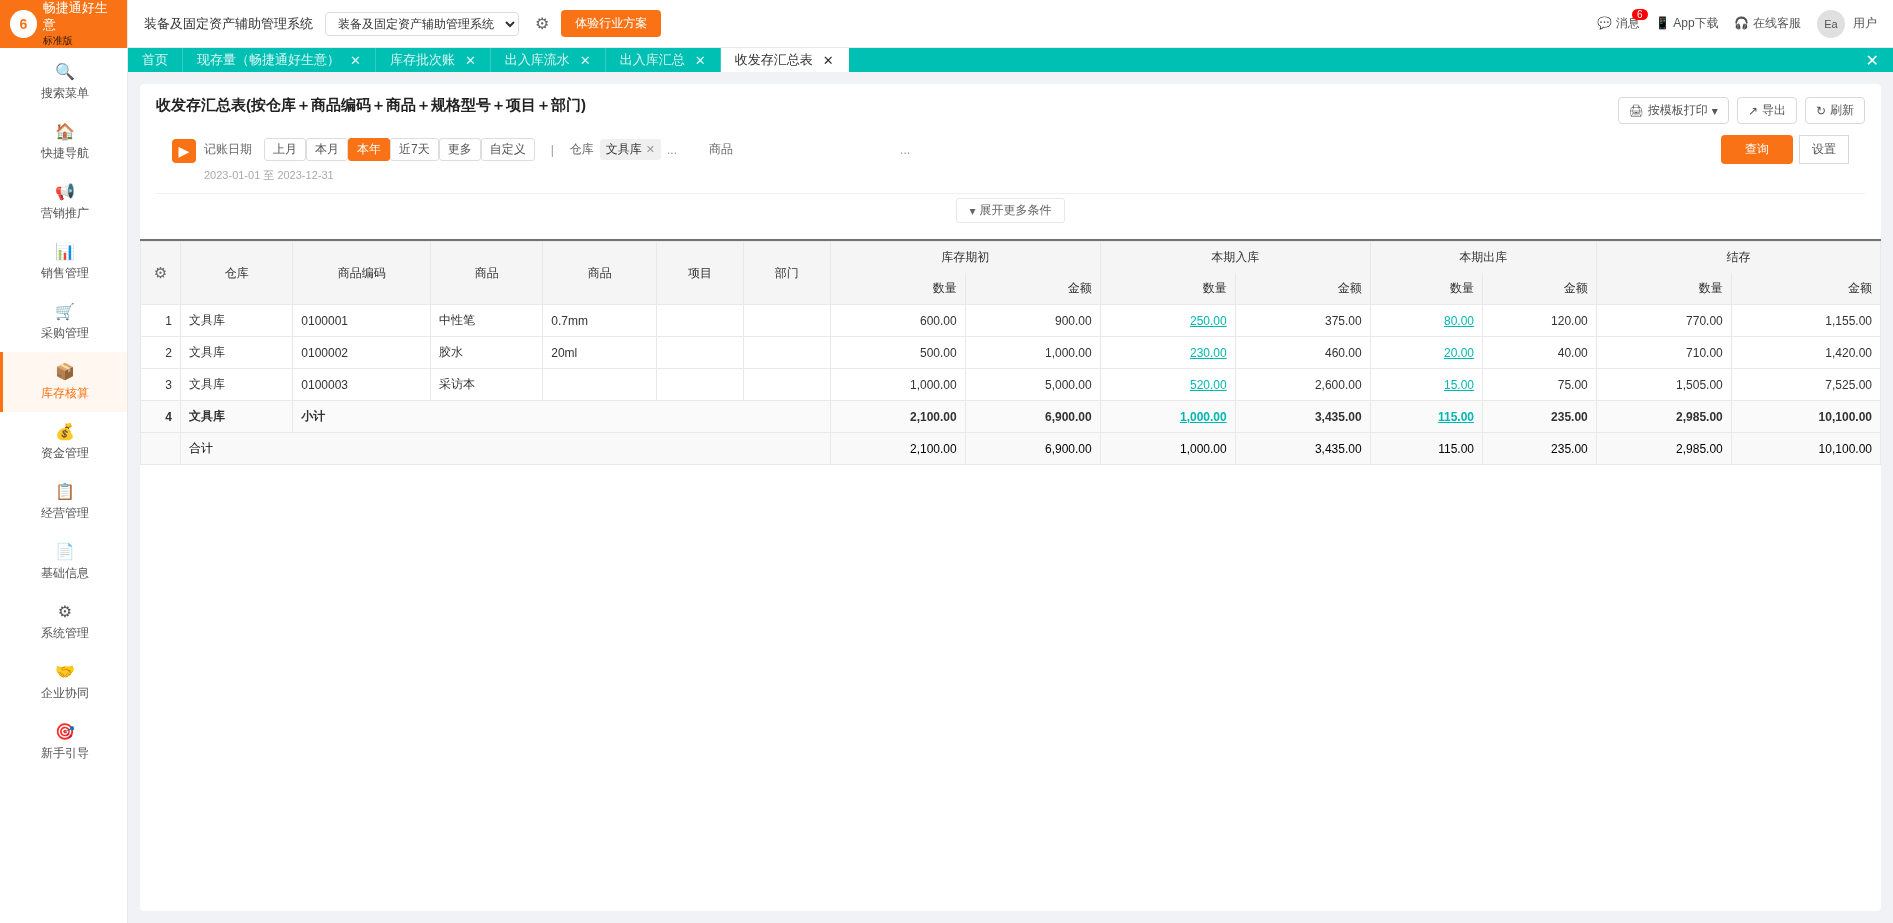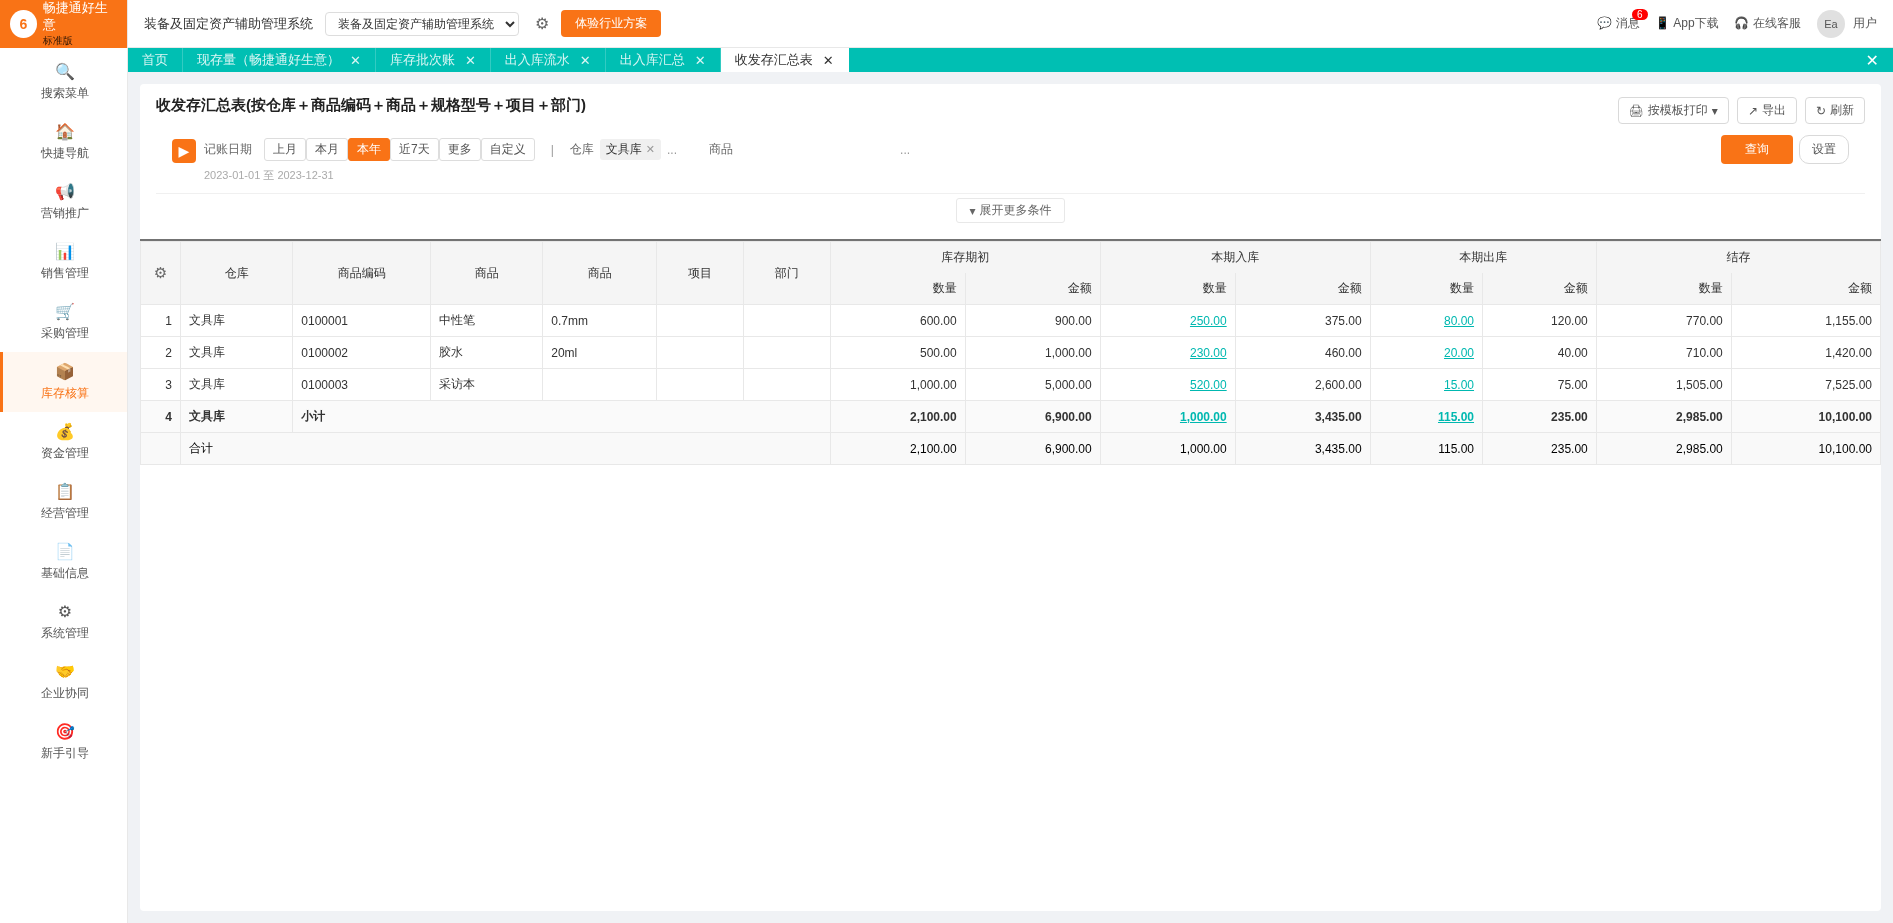--- a/index.html
+++ b/index.html
@@ -58,21 +58,21 @@
     .filter-date-btn { padding: 2px 8px; border: 1px solid #ddd; border-radius: 3px; font-size: 12px; cursor: pointer; color: #555; background: #fff; }
     .filter-date-btn.active { background: #f97316; color: #fff; border-color: #f97316; }
     .filter-warehouse { display: flex; align-items: center; gap: 6px; }
     .filter-warehouse-label { color: #666; font-size: 12px; }
     .filter-warehouse-tag { background: #f0f0f0; border-radius: 3px; padding: 2px 6px; font-size: 12px; color: #333; display: flex; align-items: center; gap: 4px; }
     .filter-warehouse-tag-x { cursor: pointer; color: #999; font-size: 11px; }
     .filter-more-btn { color: #999; font-size: 12px; cursor: pointer; }
     .filter-product { display: flex; align-items: center; gap: 6px; }
     .filter-product-input { border: none; background: transparent; font-size: 12px; color: #333; outline: none; min-width: 60px; }
     .btn-query { background: #f97316; color: #fff; border: none; border-radius: 4px; padding: 5px 24px; font-size: 12px; cursor: pointer; }
-    .btn-settings { border: 1px solid #d9d9d9; background: #fff; border-radius: 10px; padding: 5px 12px; font-size: 12px; cursor: pointer; color: #555; }
+    .btn-settings { border: 1px solid #d9d9d9; background: #fff; border-radius: 0; padding: 5px 12px; font-size: 12px; cursor: pointer; color: #555; }
     .expand-more { display: flex; align-items: center; justify-content: center; padding: 4px 0 8px; }
     .expand-more-btn { color: #666; font-size: 12px; cursor: pointer; display: flex; align-items: center; gap: 4px; border: 1px solid #e8e8e8; border-radius: 3px; padding: 3px 12px; background: #fff; }
 
     
     .table-container { flex: 1; overflow: auto; padding: 0 0 0 0; }
     table { width: 100%; border-collapse: collapse; font-size: 12px; }
     thead tr th { background: #f5f5f5; border: 1px solid #e8e8e8; padding: 7px 8px; text-align: center; color: #333; font-weight: 500; white-space: nowrap; }
     thead tr.header-main th { border-bottom: none; }
     thead tr.header-sub th { border-top: none; text-align: right; }
     tbody tr td { border: 1px solid #e8e8e8; padding: 7px 8px; text-align: center; color: #333; }

